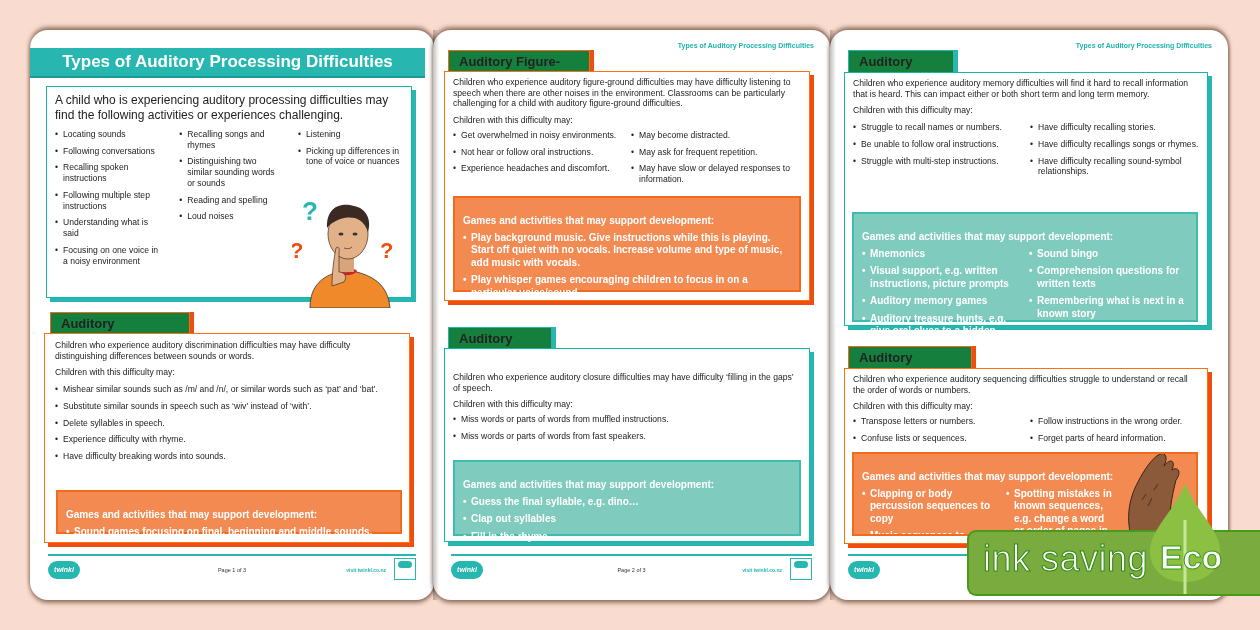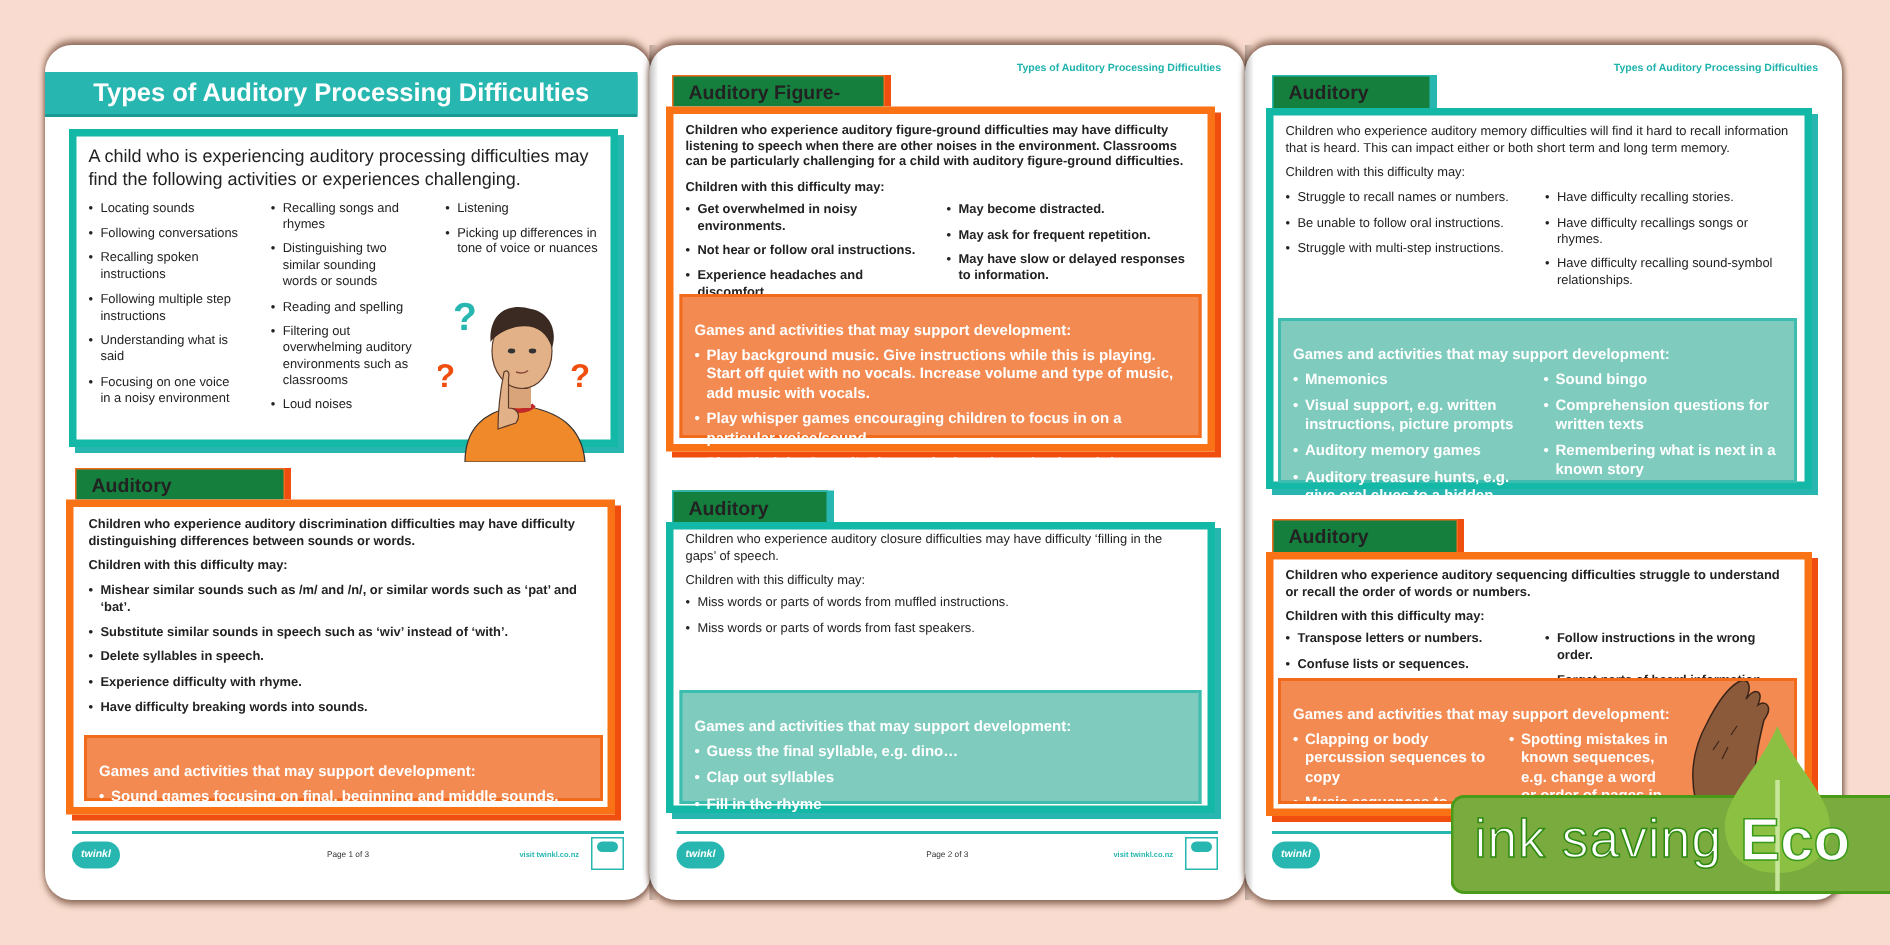--- a/index.html
+++ b/index.html
@@ -15,22 +15,22 @@
           background: linear-gradient(90deg, rgba(0,0,0,0.25), rgba(0,0,0,0)); }
   .running-head { position: absolute; right: 16px; top: 12px; font-size: 7px; font-weight: bold; color: #1fb3ad; }
 
   
   .title-banner { position: absolute; left: 0; top: 18px; width: 395px; height: 28px; background: #27b7b0;
                   color: #fff; font-weight: bold; font-size: 17px; text-align: center; line-height: 28px;
                   box-shadow: 0 2px 0 #1a9a94; }
 
   
   .box { position: absolute; background: #fff; font-size: 8.6px; line-height: 1.25; }
-  .box.teal { border: 5px solid #14b8a6; box-shadow: 4px 4px 0 #27b7b0; }
-  .box.orange { border: 5px solid #f97316; box-shadow: 4px 4px 0 #f04e0e; font-weight: bold; }
+  .box.teal { border: 1px solid #14b8a6; box-shadow: 4px 4px 0 #27b7b0; }
+  .box.orange { border: 1px solid #f97316; box-shadow: 4px 4px 0 #f04e0e; }
   .box p { margin-bottom: 6px; }
 
   .tab { position: absolute; background: #15803d; font-weight: bold; font-size: 13px; padding: 0 10px;
          height: 28px; line-height: 22px; color: #222; border-bottom: none; }
   .tab.teal { border: 1px solid #27b7b0; border-bottom: none; box-shadow: 4px 0 0 #27b7b0; }
   .tab.orange { border: 1px solid #f26b1d; border-bottom: none; box-shadow: 4px 0 0 #f04e0e; }
 
   ul.bl { list-style: none; }
   ul.bl li { position: relative; padding-left: 8px; margin-bottom: 6px; }
   ul.bl li::before { content: "•"; position: absolute; left: 0; top: 0; }
@@ -54,21 +54,21 @@
 
   
   .boy { position: absolute; left: 262px; top: 146px; width: 110px; height: 132px; overflow: hidden; }
 
   
   .eco { position: absolute; left: 967px; top: 530px; width: 300px; height: 66px; background: #7aab3e;
          border: 2px solid #4a9a1a; border-right: none; border-radius: 9px 0 0 9px; z-index: 10; }
   .eco-text { position: absolute; left: 14px; top: 6px; font-size: 36px; color: #fff; font-family: "Liberation Sans", sans-serif;
               -webkit-text-stroke: 1px #2d8a10; letter-spacing: 0.5px; }
   .leaf { position: absolute; left: 1148px; top: 484px; width: 74px; height: 110px; z-index: 11; }
-  .eco-word { position: absolute; left: 1160px; top: 538px; font-size: 40px; color: #fff; font-weight: bold; z-index: 12;
+  .eco-word { position: absolute; left: 1160px; top: 538px; font-size: 34px; color: #fff; font-weight: bold; z-index: 12;
               -webkit-text-stroke: 1px #3a9a1a; }
 </style>
 </head>
 <body>
 
 <div class="page" id="p1">
   <div class="title-banner">Types of Auditory Processing Difficulties</div>
 
   <div class="box teal" style="left:16px; top:56px; width:366px; height:212px; padding:6px 8px;">
     <p style="font-size:12px;">A child who is experiencing auditory processing difficulties may find the following activities or experiences challenging.</p>
@@ -78,21 +78,20 @@
           <li>Following conversations</li>
           <li>Recalling spoken instructions</li>
           <li>Following multiple step instructions</li>
           <li>Understanding what is said</li>
           <li>Focusing on one voice in a noisy environment</li>
         </ul>
       <ul class="bl" style="width:110px;">
           <li>Recalling songs and rhymes</li>
           <li>Distinguishing two similar sounding words or sounds</li>
           <li>Reading and spelling</li>
-          <li>Filtering out overwhelming auditory environments such as classrooms</li>
           <li>Loud noises</li>
         </ul>
       <ul class="bl" style="width:118px;">
           <li>Listening</li>
           <li>Picking up differences in tone of voice or nuances</li>
         </ul>
     </div>
   </div>
 
   <div class="boy">
@@ -161,21 +160,21 @@
   <div class="games orange" style="left:20px; top:166px; width:348px; height:96px;">
     <div class="gh">Games and activities that may support development:</div>
     <ul class="bl">
         <li>Play background music. Give instructions while this is playing. Start off quiet with no vocals. Increase volume and type of music, add music with vocals.</li>
         <li>Play whisper games encouraging children to focus in on a particular voice/sound.</li>
         <li>Play ‘Find the Sound’. Place a clock or timer that is emitting a sound in a hidden location for children to focus in on and locate.</li>
       </ul>
   </div>
 
   <div class="tab teal" style="left:15px; top:297px; width:104px;">Auditory Closure</div>
-  <div class="box teal" style="left:11px; top:318px; width:366px; height:194px; padding:1px 8px;">
+  <div class="box teal" style="left:11px; top:318px; width:366px; height:194px; padding:23px 8px;">
     <p>Children who experience auditory closure difficulties may have difficulty ‘filling in the gaps’ of speech.</p>
     <p style="margin-bottom:4px;">Children with this difficulty may:</p>
     <div class="cols">
       <ul class="bl">
           <li>Miss words or parts of words from muffled instructions.</li>
           <li>Miss words or parts of words from fast speakers.</li>
         </ul>
     </div>
   </div>
   <div class="games teal" style="left:20px; top:430px; width:348px; height:76px;">

